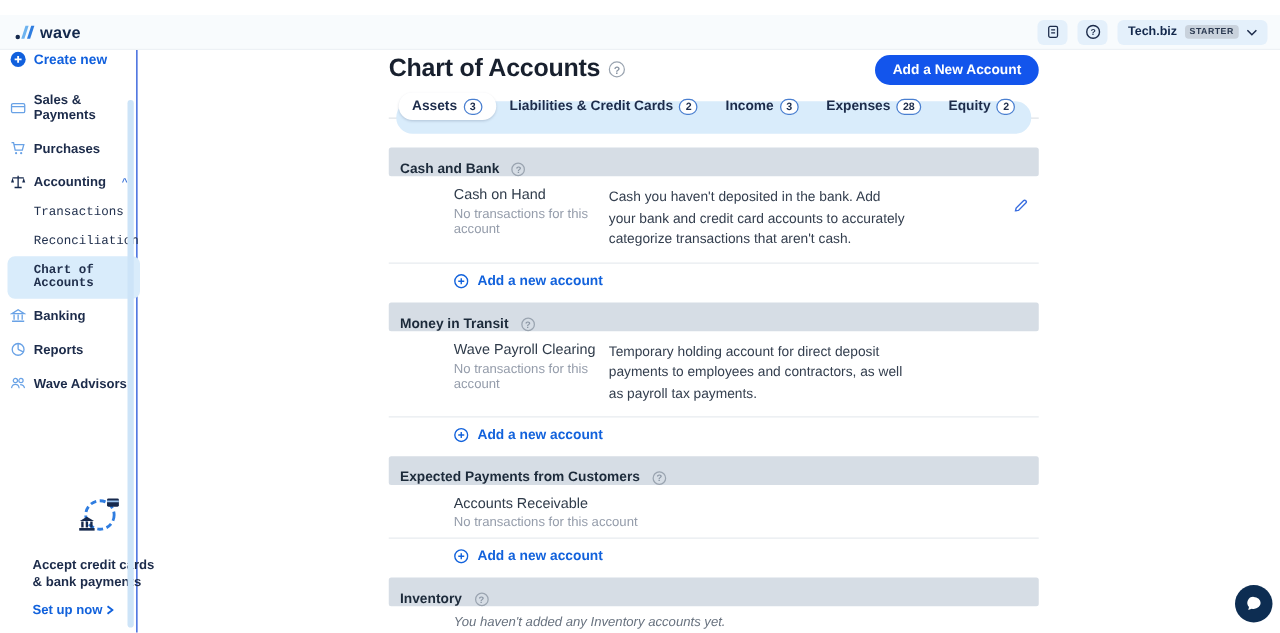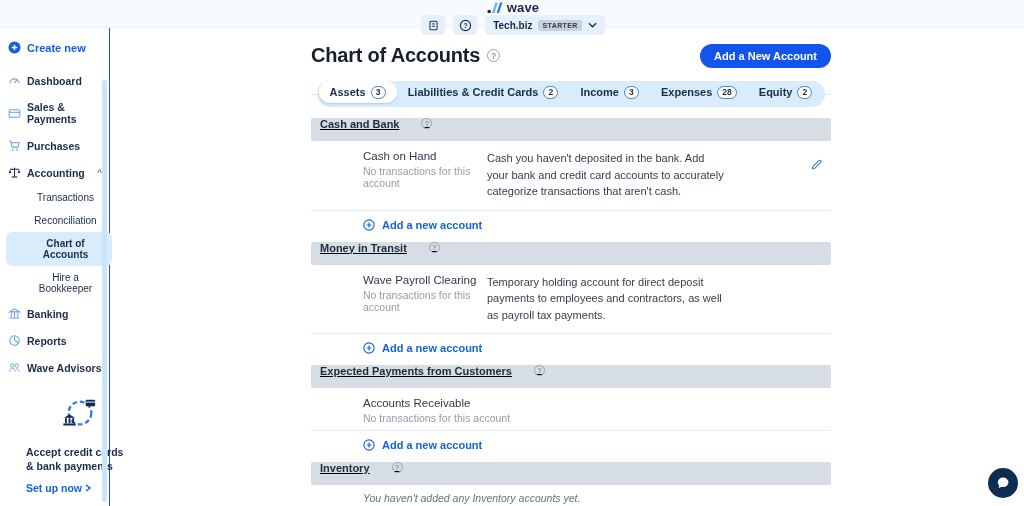--- a/index.html
+++ b/index.html
@@ -4,23 +4,23 @@
 <style>
   :root{
     --accent:#1355ec; --link:#1262dc; --navy:#1c2b4a; --highlight:#d9ecfb;
     --sech:#d6dde5; --badge:#4a7fd0; --chat:#0d2d52;
   }
   *{box-sizing:border-box;margin:0;padding:0;font-family:"Liberation Sans",sans-serif;}
   html,body{width:1024px;height:506px;overflow:hidden;background:#fff;}
   button{background:none;border:none;cursor:pointer;font-family:inherit;}
 
   
-  .topbar{position:fixed;top:0;left:0;right:0;height:28px;background:#f8fbfd;
+  .topbar{position:fixed;top:12px;left:0;right:0;height:28px;background:#f8fbfd;
     display:flex;align-items:center;justify-content:space-between;padding:0 10px 0 12px;
-    border-bottom:1px solid #edf1f5;z-index:20;flex-direction:column;}
+    border-bottom:1px solid #edf1f5;z-index:20;}
   .logo{display:flex;align-items:center;gap:4px;}
   .logo-text{font-size:13px;font-weight:800;color:#13284c;letter-spacing:.2px;}
   .top-right{display:flex;align-items:center;gap:8px;justify-content:space-between;}
   .icon-btn{width:24px;height:20px;border-radius:5px;background:#e4f0fb;display:flex;
     align-items:center;justify-content:center;color:#1c2b4a;}
   .biz-select{display:flex;align-items:center;gap:6px;background:#e4f0fb;border-radius:5px;
     padding:3px 8px;height:20px;}
   .biz-name{font-size:10px;font-weight:700;color:#13284c;}
   .plan-badge{font-size:7px;font-weight:700;letter-spacing:.4px;color:#2a3950;
     background:#c9d2dc;border-radius:3px;padding:2px 4px;}
@@ -28,21 +28,21 @@
   
   .sidebar{position:fixed;top:28px;left:0;bottom:0;width:110px;background:#fff;
     border-right:1px solid #1d4ed8;padding-top:6px;z-index:10;}
   .side-scroll{position:absolute;top:52px;bottom:4px;right:2px;width:5px;
     background:#cde4f8;border-radius:3px;}
   .nav-item{display:flex;align-items:center;gap:6px;padding:7px 8px;width:110px;
     font-size:10.5px;font-weight:700;color:#1c2b4a;text-align:left;}
   .nav-item .ic{width:13px;height:13px;flex:0 0 13px;display:flex;align-items:center;justify-content:center;}
   .create-new{color:#1160dd;font-size:11px;margin-bottom:6px;}
   .sub-item{padding:6px 8px 6px 21px;font-size:10px;font-weight:400;color:#21304d;
-    width:106px;margin-left:6px;border-radius:6px;text-align:center;display:block;}
+    width:106px;margin-left:6px;border-radius:6px;text-align:left;display:block;font-family:Liberation Mono, monospace;}
   .sub-item.active{background:var(--highlight);font-weight:700;}
   .chevron-up{margin-left:auto;color:#3d74d8;font-size:8px;}
   .promo{position:absolute;left:26px;bottom:12px;width:100px;}
   .promo-illus{margin:0 0 10px 34px;}
   .promo-text{font-size:10.5px;font-weight:700;color:#1c2b4a;line-height:1.35;}
   .promo-cta{display:flex;align-items:center;gap:3px;margin-top:9px;
     font-size:10.5px;font-weight:700;color:var(--link);}
 
   
   .main{position:fixed;top:28px;left:118px;right:0;bottom:0;background:#fff;overflow:hidden;}
@@ -52,33 +52,33 @@
   .page-title{font-size:20px;font-weight:800;color:#18202e;letter-spacing:-.2px;}
   .help{width:13px;height:13px;border-radius:50%;border:1px solid #9aa4b0;color:#8c97a5;
     font-size:8.5px;font-weight:700;display:inline-flex;align-items:center;justify-content:center;flex:0 0 auto;}
   .help-sm{width:11px;height:11px;font-size:7.5px;}
   .btn-primary{background:var(--accent);color:#fff;font-size:11px;font-weight:700;
     padding:6px 14px;border-radius:14px;}
 
   
   .tabs-row{position:relative;margin-top:13px;height:26px;}
   .tabs-row::before{content:"";position:absolute;left:0;right:0;top:13px;height:1px;background:#dfe3e8;}
-  .tabs{position:relative;z-index:2;display:flex;align-items:flex-start;width:fit-content;
-    margin:0 auto;background:var(--highlight);border-radius:16px;padding:0 2px;height:26px;}
+  .tabs{position:relative;z-index:2;display:flex;align-items:flex-end;width:fit-content;
+    margin:0 auto;background:var(--highlight);border-radius:16px;padding:11px 2px;height:26px;}
   .tab{display:flex;align-items:center;gap:5px;padding:4px 11px;font-size:11px;
     font-weight:700;color:#1c2b4a;border-radius:13px;height:22px;}
   .tab.active{background:#fff;box-shadow:0 1px 2px rgba(20,40,80,.18);}
   .count{min-width:15px;padding:0 4px;height:13px;border-radius:8px;border:1px solid var(--badge);
     background:#fff;font-size:8.5px;font-weight:700;color:#1c2b4a;
     display:inline-flex;align-items:center;justify-content:center;}
 
   
   .section{margin-top:11px;}
-  .sec-head{height:23px;background:var(--sech);display:flex;align-items:flex-start;gap:22px;
-    padding:0 9px;border-radius:2px;text-decoration:underline;}
+  .sec-head{height:23px;background:var(--sech);display:flex;align-items:flex-end;gap:10px;
+    padding:0 9px;border-radius:2px;}
   .sec-title{font-size:11px;font-weight:700;color:#1c2a3a;}
   .acct-row{display:flex;align-items:flex-start;padding:9px 0 10px;}
   .acct-info{margin-left:52px;width:124px;}
   .acct-name{font-size:11.5px;color:#2f3b4a;}
   .acct-sub{font-size:10.5px;color:#959dab;margin-top:3px;}
   .acct-desc{width:238px;font-size:11px;color:#333e4e;line-height:1.5;}
   .edit-btn{margin-left:auto;margin-right:8px;margin-top:8px;}
   .divider{height:1px;background:#e8ebef;}
   .add-link{display:flex;align-items:center;gap:7px;margin:8px 0 10px 52px;
     font-size:11px;font-weight:700;color:var(--link);}
@@ -128,29 +128,20 @@
   <button class="nav-item create-new">
     <span class="ic">
       <svg width="13" height="13" viewBox="0 0 14 14">
           <circle cx="7" cy="7" r="6.5" fill="#1160dd"></circle>
           <path d="M7 4v6M4 7h6" stroke="#fff" stroke-width="1.6"></path>
         </svg>
     </span>
     <span>Create new</span>
   </button>
 
-  <button class="nav-item">
-    <span class="ic">
-      <svg width="13" height="13" viewBox="0 0 16 16">
-          <path d="M2.5 11.5a5.5 5.5 0 0 1 11 0" fill="none" stroke="#69a2e6" stroke-width="1.4"></path>
-          <line x1="8" y1="11" x2="11" y2="7.5" stroke="#69a2e6" stroke-width="1.4"></line>
-        </svg>
-    </span>
-    <span>Dashboard</span>
-  </button>
 
   <button class="nav-item">
     <span class="ic">
       <svg width="13" height="13" viewBox="0 0 16 16">
           <rect x="1.5" y="3.5" width="13" height="9" rx="1.5" fill="none" stroke="#69a2e6" stroke-width="1.3"></rect>
           <line x1="1.5" y1="6.5" x2="14.5" y2="6.5" stroke="#69a2e6" stroke-width="1.3"></line>
         </svg>
     </span>
     <span>Sales &amp; Payments</span>
   </button>
@@ -177,21 +168,20 @@
           <path d="M13.5 4 L12 8.5 h3 Z" fill="#16294d"></path>
         </svg>
     </span>
     <span>Accounting</span>
     <span class="chevron-up">^</span>
   </button>
 
   <button class="sub-item">Transactions</button>
   <button class="sub-item">Reconciliation</button>
   <button class="sub-item active">Chart of Accounts</button>
-  <button class="sub-item">Hire a Bookkeeper</button>
 
   <button class="nav-item">
     <span class="ic">
       <svg width="13" height="13" viewBox="0 0 16 16">
           <path d="M2 6 L8 2.2 L14 6 Z" fill="none" stroke="#69a2e6" stroke-width="1.3"></path>
           <line x1="4" y1="7" x2="4" y2="12" stroke="#69a2e6" stroke-width="1.3"></line>
           <line x1="8" y1="7" x2="8" y2="12" stroke="#69a2e6" stroke-width="1.3"></line>
           <line x1="12" y1="7" x2="12" y2="12" stroke="#69a2e6" stroke-width="1.3"></line>
           <line x1="2" y1="13.5" x2="14" y2="13.5" stroke="#69a2e6" stroke-width="1.4"></line>
         </svg>

